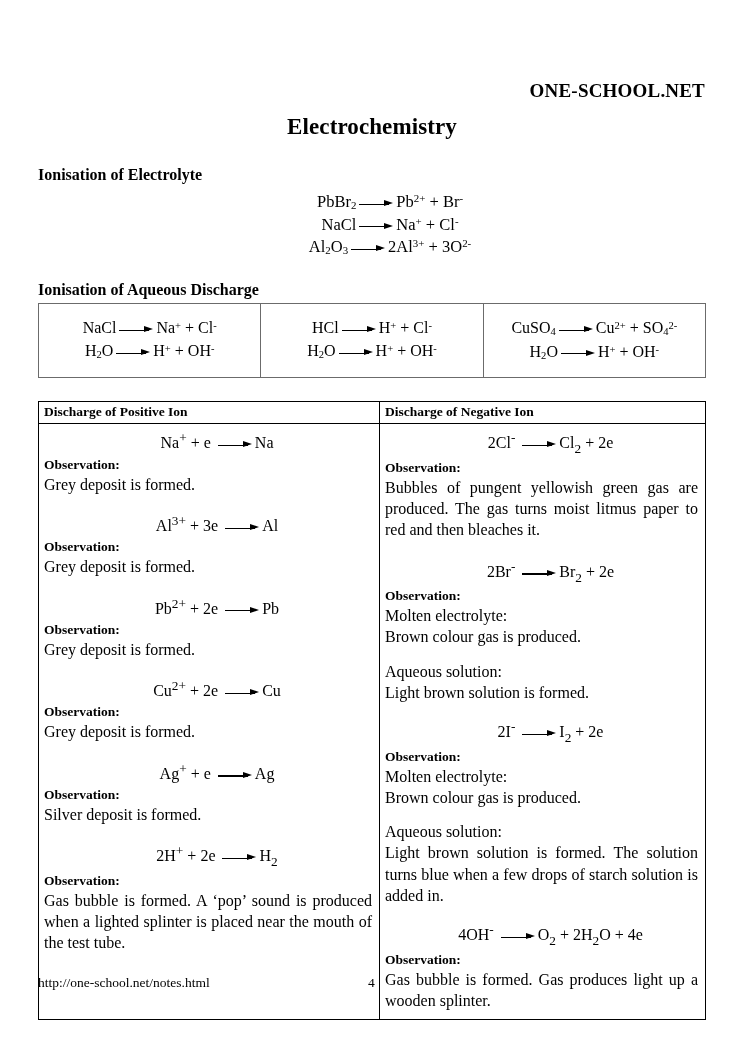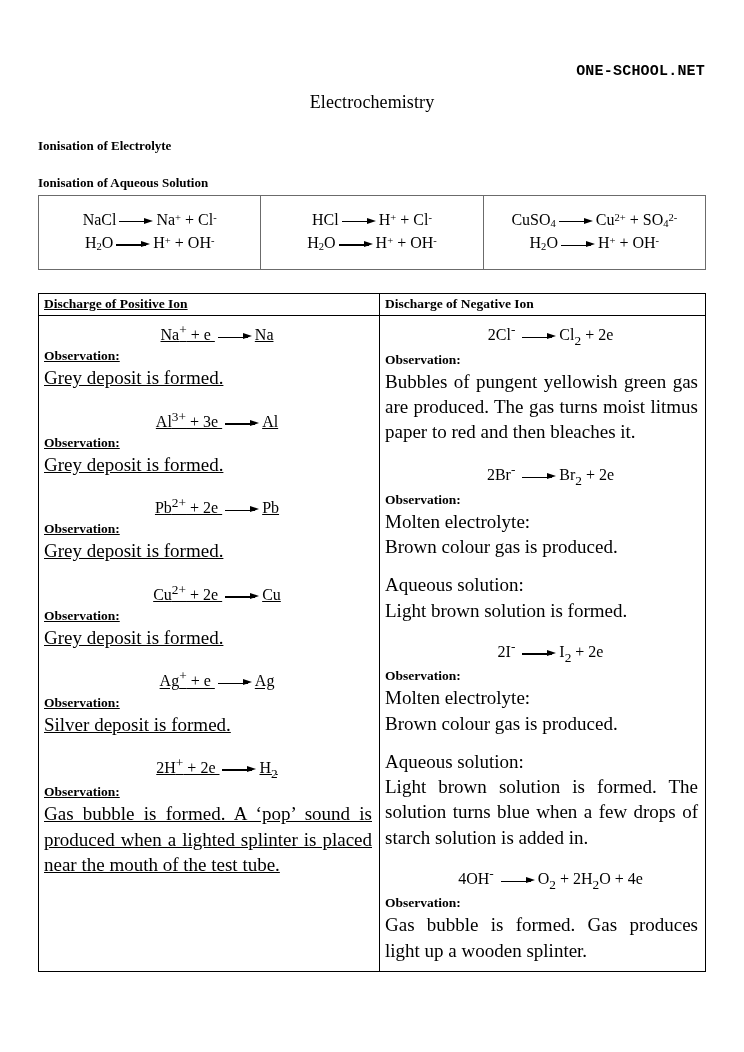--- a/index.html
+++ b/index.html
@@ -19,48 +19,48 @@
     position: relative;
     width: 744px;
     height: 1052px;
     box-sizing: border-box;
     padding: 0 38px;
   }
 
   
   .brand {
     text-align: right;
-    font-family: Liberation Mono, monospace;
-    font-weight: bold;
-    font-size: 15px;
+    font-family: Liberation Serif, serif;
+    font-weight: bold;
+    font-size: 19px;
     letter-spacing: 0.2px;
-    padding-top: 63px;
+    padding-top: 80px;
     padding-right: 1px;
   }
   .doc-title {
     text-align: center;
-    font-size: 18px;
-    font-weight: normal;
+    font-size: 23px;
+    font-weight: bold;
     margin-top: 12px;
     letter-spacing: 0.1px;
   }
 
   
   .section-head {
     margin-top: 26px;
     font-size: 14.5px;
     font-weight: bold;
     border-bottom: 1.4px solid #000;
     padding-bottom: 3px;
     line-height: 1.15;
   }
 
   
   .sub-head {
-    font-size: 13px;
+    font-size: 16px;
     font-weight: bold;
     line-height: 1.34;
   }
   .block-molten { margin-top: 24px; }
 
   
   .eq-group {
     margin-top: 6px;
     text-align: center;
     padding-left: 36px;
@@ -138,37 +138,37 @@
     text-align: left;
     font-size: 13.5px;
     font-weight: bold;
     padding: 2px 0 3px 5px;
   }
   table.discharge td {
     border: 1.3px solid #000;
     vertical-align: top;
     padding: 2px 7px 8px 5px;
   }
-  .col-left  { width: 335px; text-decoration: underline; }
+  .col-left  { width: 335px; }
 
   .d-eq {
     text-align: center;
     font-size: 16px;
     line-height: 1.5;
     margin-top: 3px;
     padding-left: 18px;
   }
   .d-eq.first { margin-top: 2px; }
   .obs-label {
     font-weight: bold;
     font-size: 13.5px;
     line-height: 1.33;
   }
   .obs-text {
-    font-size: 19px;
+    font-size: 16px;
     line-height: 1.33;
     text-align: justify;
   }
   .obs-text.nojust { text-align: left; }
   .gap { height: 13px; }
   .gap-sm { height: 11px; }
   .gap-blank { height: 13px; }
   .tail-pad { height: 12px; }
 
   
@@ -192,23 +192,28 @@
 <div class="page">
 
   <div class="brand">ONE-SCHOOL.NET</div>
 
   <div class="doc-title">Electrochemistry</div>
 
 
   <div class="block-molten">
     <div class="sub-head">Ionisation of Electrolyte</div>
 
+    <div class="eq-group">
+      <div class="eq">PbBr<sub>2</sub><span class="arrow"></span>Pb<sup>2+</sup> + Br<sup>-</sup></div>
+      <div class="eq">NaCl<span class="arrow"></span>Na<sup>+</sup> + Cl<sup>-</sup></div>
+      <div class="eq">Al<sub>2</sub>O<sub>3</sub><span class="arrow"></span>2Al<sup>3+</sup> + 3O<sup>2-</sup></div>
+    </div>
   </div>
 
-  <div class="sub-head aq-head">Ionisation of Aqueous Solution</div>
+  <div class="sub-head aq-head">Ionisation of Aqueous Discharge</div>
 
   <table class="grid">
     <tbody>
         <tr>
       <td>
         <div class="aq-cell">
           <div class="eq">NaCl<span class="arrow"></span>Na<sup>+</sup> + Cl<sup>-</sup></div>
           <div class="eq">H<sub>2</sub>O<span class="arrow"></span>H<sup>+</sup> + OH<sup>-</sup></div>
         </div>
       </td>
@@ -299,14 +304,18 @@
           <div class="d-eq">4OH<sup>-</sup> <span class="arrow"></span>O<sub>2</sub> + 2H<sub>2</sub>O + 4e</div>
           <div class="obs-label">Observation:</div>
           <div class="obs-text">Gas bubble is formed. Gas produces light up a wooden splinter.</div>
 
         </td>
       </tr>
     </tbody>
       </table>
   </div>
 
+  <div class="footer">
+    <span class="url">http://one-school.net/notes.html</span>
+    <span class="pageno">4</span>
+  </div>
 
 </div>
 
 </body></html>

